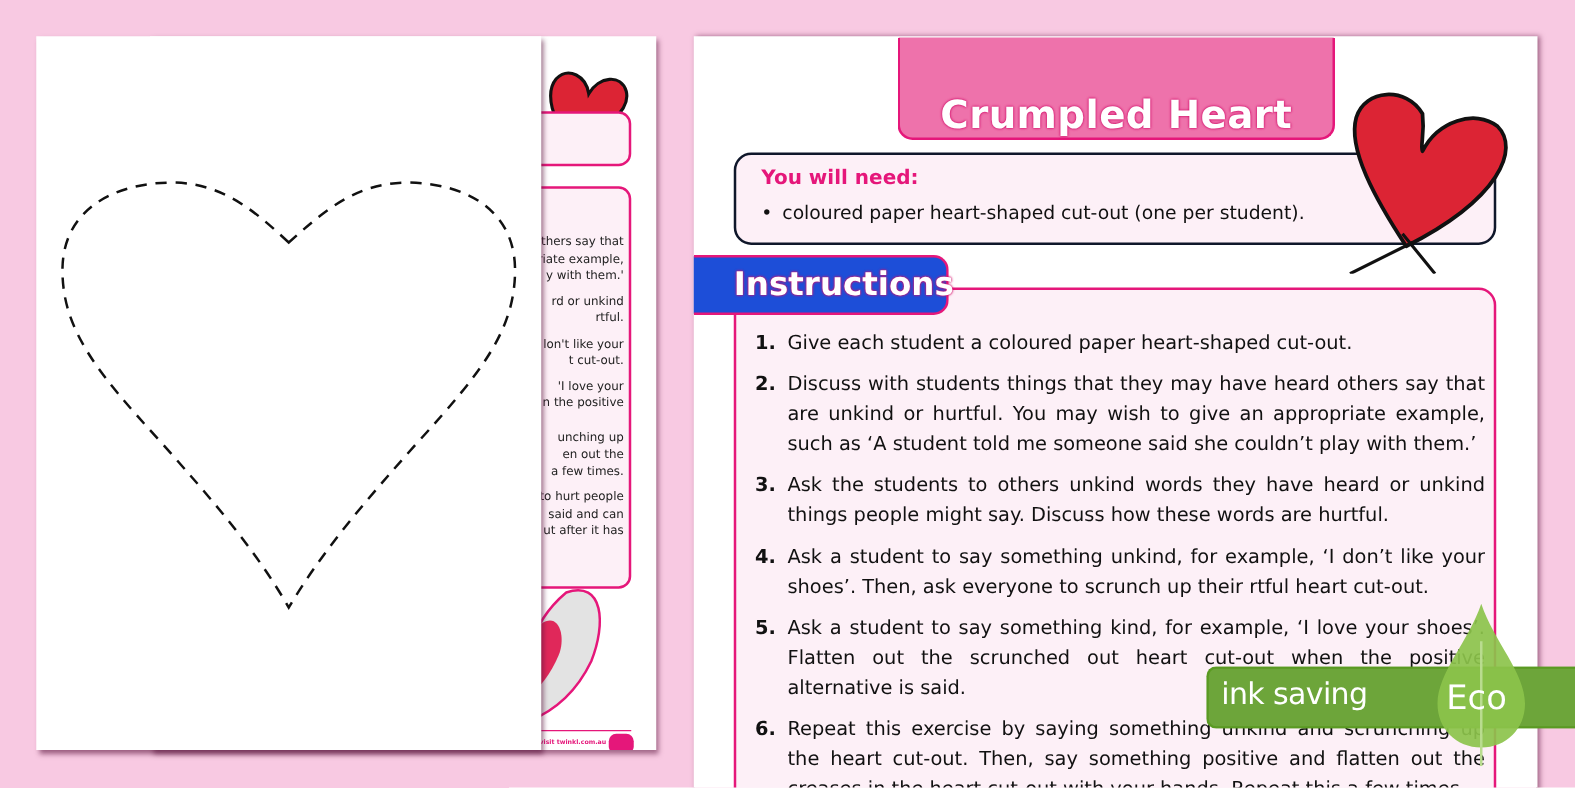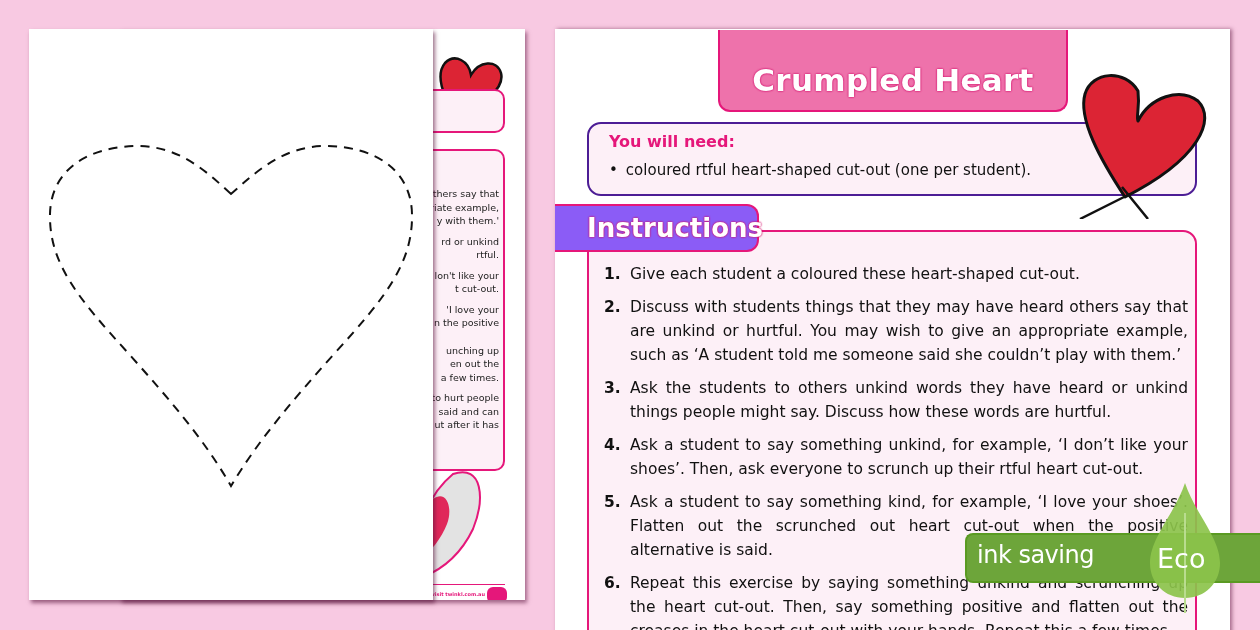--- a/index.html
+++ b/index.html
@@ -53,39 +53,39 @@
     position:absolute; left:555px; top:29px; width:675px; height:610px;
     background:#fff; box-shadow:2px 0 4px rgba(90,20,60,0.55);
   }
   .title-box {
     position:absolute; left:163px; top:1px; width:346px; height:80px;
     background:#ee72ab; border:2px solid #e5177a; border-top:none;
     border-radius:0 0 12px 12px;
     display:flex; align-items:flex-end; justify-content:center;
   }
   .title-box span {
-    color:#fff; font-size:31px; font-weight:bold; padding-bottom:12px;
+    color:#fff; font-size:31px; font-weight:bold; padding-bottom:0;
     font-family:"DejaVu Sans", sans-serif;
     text-shadow: 0 0 2px #d4106c, 0 0 2px #d4106c;
     letter-spacing:0.3px;
   }
   .need-box {
     position:absolute; left:32px; top:93px; width:606px; height:70px;
-    background:#fdf0f7; border:2px solid #4c1d95; border-radius:14px;
+    background:#fdf0f7; border:2px solid #0f172a; border-radius:14px;
   }
   .need-title {
     position:absolute; left:20px; top:8px; color:#e5177a; font-weight:bold; font-size:16px;
   }
   .need-item {
     position:absolute; left:20px; top:37px; font-size:15px; color:#111;
   }
   .need-item .bullet { margin-right:8px; }
   .instr-tab {
     position:absolute; left:0; top:175px; width:204px; height:48px;
-    background:#8b5cf6; border:2px solid #e5177a; border-left:none;
+    background:#1d4ed8; border:2px solid #e5177a; border-left:none;
     border-radius:0 12px 12px 0;
     display:flex; align-items:center; padding-left:32px; box-sizing:border-box;
   }
   .instr-tab span {
     color:#fff; font-size:26px; font-weight:bold;
     text-shadow: 0 0 2px #d4106c, 0 0 2px #d4106c;
   }
   .instr-box {
     position:absolute; left:32px; top:201px; width:606px; height:430px;
     background:#fdf0f7; border:2px solid #e5177a; border-radius:14px;
@@ -175,33 +175,33 @@
 </div>
 
 <div class="main-page">
   <div class="title-box">
     <span>Crumpled Heart</span>
   </div>
 
   <div class="need-box">
     <div class="need-title">You will need:</div>
     <div class="need-item">
-      <span class="bullet">•</span><span>coloured rtful heart-shaped cut-out (one per student).</span>
+      <span class="bullet">•</span><span>coloured paper heart-shaped cut-out (one per student).</span>
     </div>
   </div>
 
   <div class="instr-box"></div>
   <div class="instr-tab">
     <span>Instructions</span>
   </div>
 
   <ol class="instr-list" style="position:absolute; left:49px; top:233px;">
     <li>
         <span class="num">1.</span>
-        <span class="txt">Give each student a coloured these heart-shaped cut-out.</span>
+        <span class="txt">Give each student a coloured paper heart-shaped cut-out.</span>
       </li>
     <li>
         <span class="num">2.</span>
         <span class="txt">Discuss with students things that they may have heard others say that are unkind or hurtful. You may wish to give an appropriate example, such as ‘A student told me someone said she couldn’t play with them.’</span>
       </li>
     <li>
         <span class="num">3.</span>
         <span class="txt">Ask the students to others unkind words they have heard or unkind things people might say. Discuss how these words are hurtful.</span>
       </li>
     <li>

